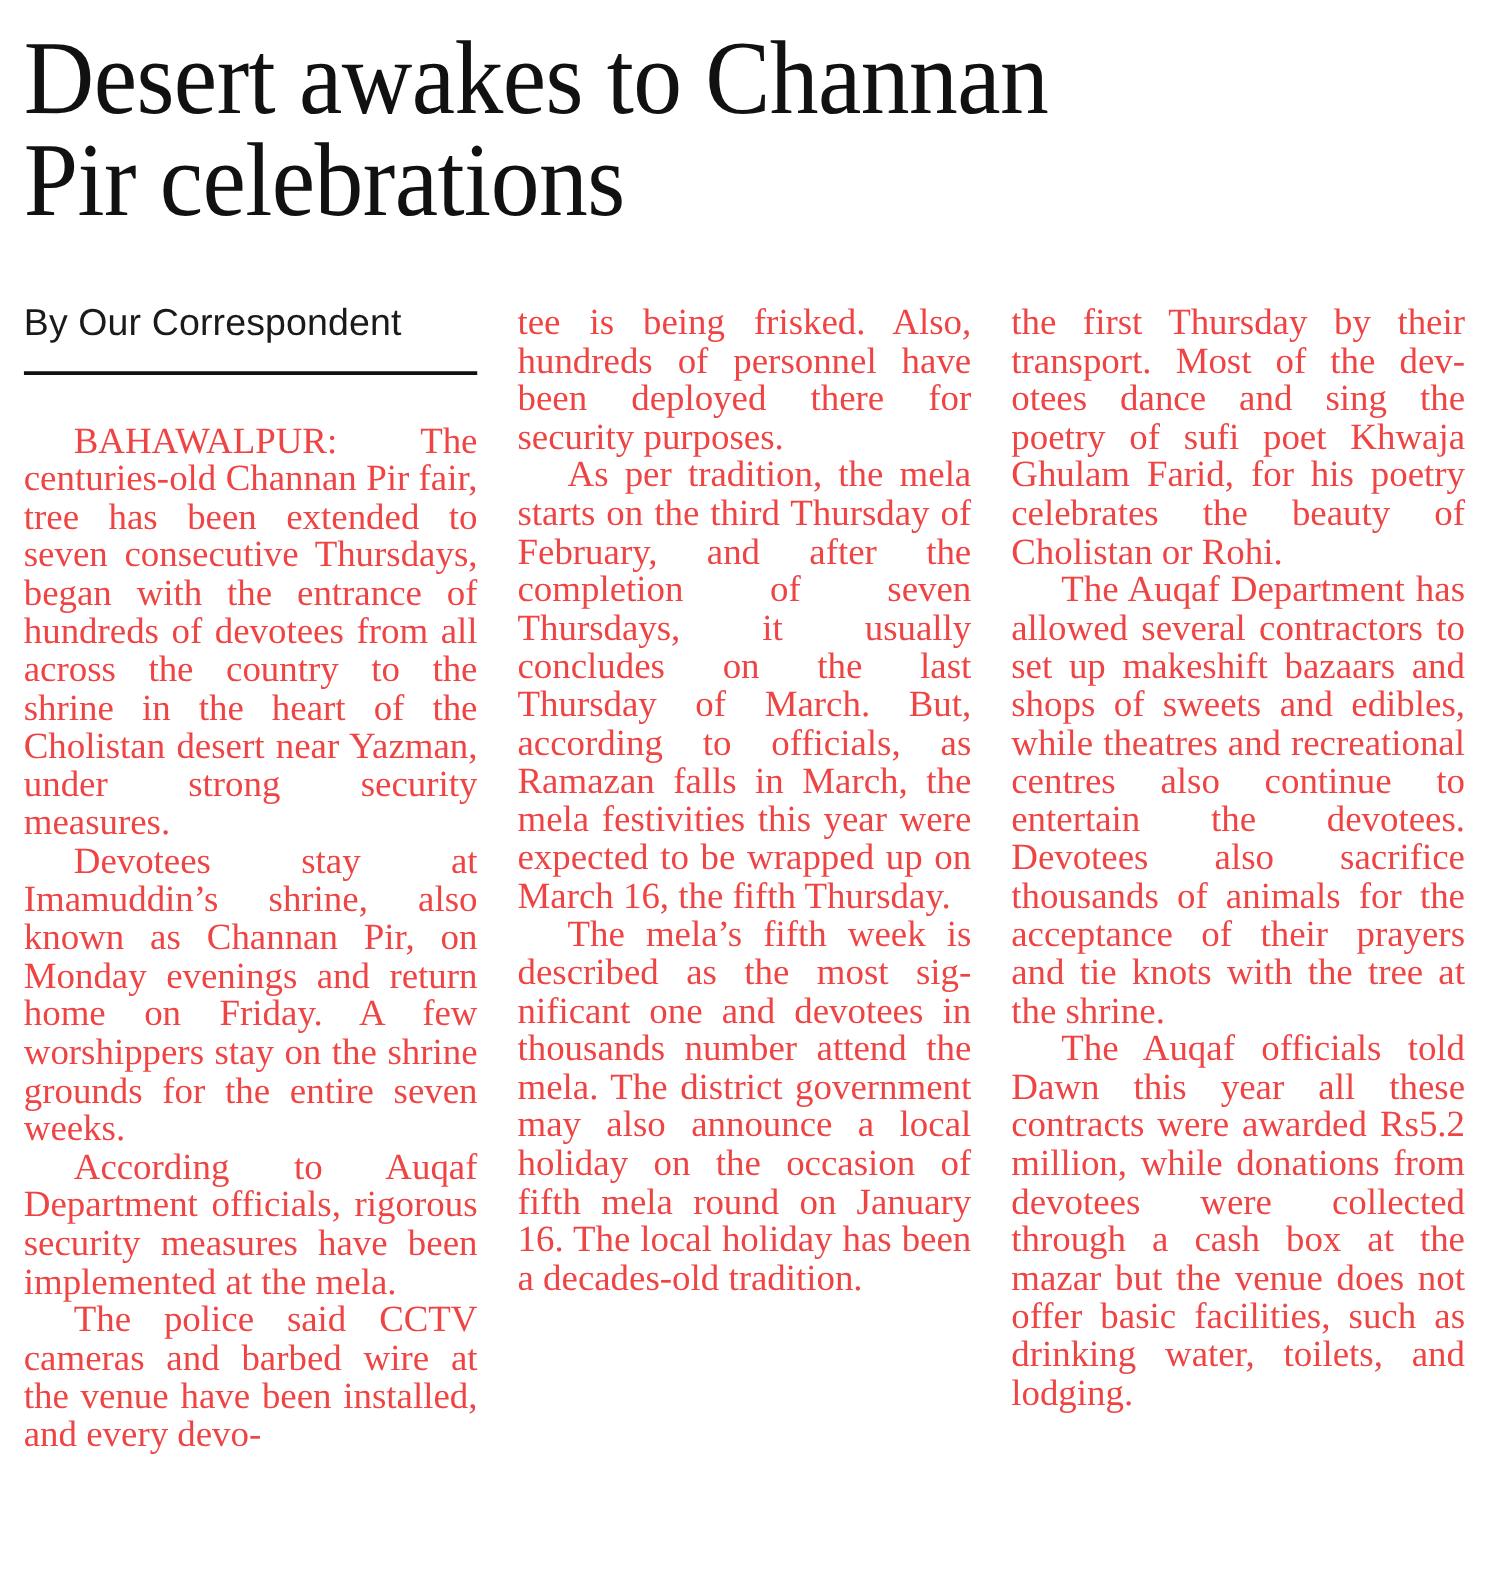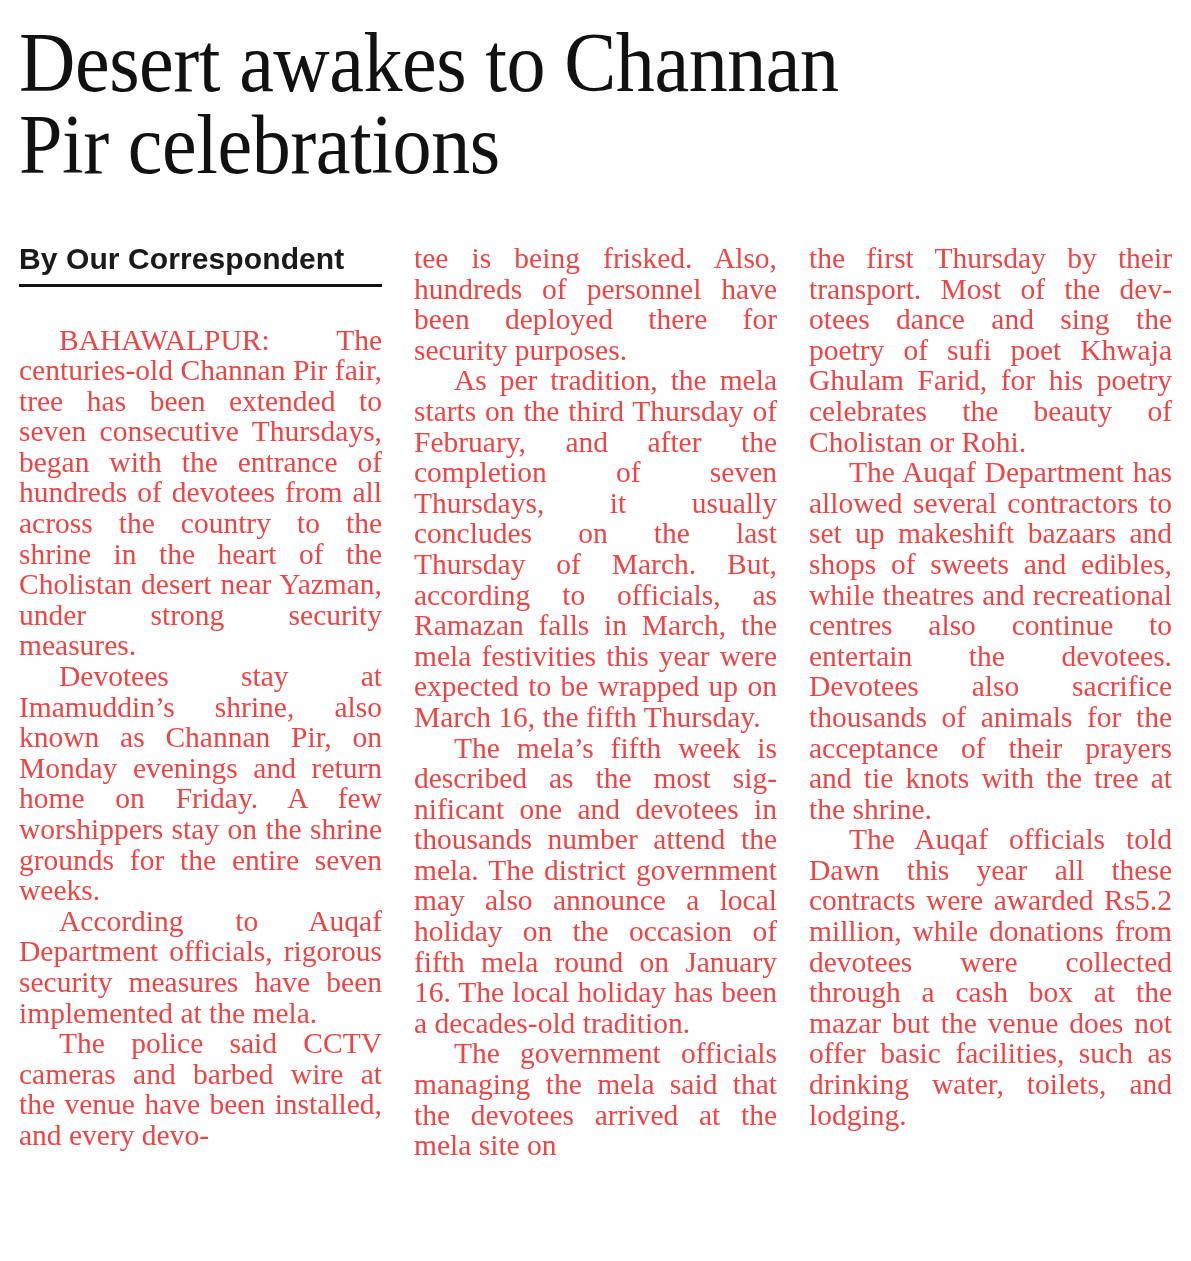--- a/index.html
+++ b/index.html
@@ -60,26 +60,26 @@
   }
 
   
   .byline-block {
     margin: 0 0 38px 0;
   }
 
   .byline {
     font-family: "Liberation Sans", "DejaVu Sans", sans-serif;
     font-size: 30px;
-    font-weight: 700;
+    font-weight: 400;
     line-height: 1.05;
     letter-spacing: 0.1px;
     color: #1a1a1a;
     margin: 0;
-    padding: 0 0 9px 0;
+    padding: 0 0 22px 0;
     white-space: nowrap;
   }
 
   .byline-rule {
     width: 100%;
     height: 3px;
     background: #111111;
   }
 
   
@@ -130,21 +130,20 @@
         <p>According to Auqaf Department officials, rig­orous security measures have been implemented at the mela.</p>
         <p>The police said CCTV cameras and barbed wire at the venue have been installed, and every devo-</p>
       </div>
     </div>
 
     <div class="col">
       <div class="body-text">
         <p class="cont">tee is being frisked. Also, hundreds of personnel have been deployed there for security purposes.</p>
         <p>As per tradition, the mela starts on the third Thursday of February, and after the completion of seven Thursdays, it usu­ally concludes on the last Thursday of March. But, according to officials, as Ramazan falls in March, the mela festivities this year were expected to be wrapped up on March 16, the fifth Thursday.</p>
         <p>The mela’s fifth week is described as the most sig­nificant one and devotees in thousands number attend the mela. The dis­trict government may also announce a local holiday on the occasion of fifth mela round on January 16. The local holiday has been a decades-old tradition.</p>
-        <p>The government offi­cials managing the mela said that the devotees arrived at the mela site on</p>
       </div>
     </div>
 
     <div class="col">
       <div class="body-text">
         <p class="cont">the first Thursday by their transport. Most of the dev­otees dance and sing the poetry of sufi poet Khwaja Ghulam Farid, for his poetry celebrates the beauty of Cholistan or Rohi.</p>
         <p>The Auqaf Department has allowed several con­tractors to set up make­shift bazaars and shops of sweets and edibles, while theatres and recreational centres also continue to entertain the devotees. Devotees also sacrifice thousands of animals for the acceptance of their prayers and tie knots with the tree at the shrine.</p>
         <p>The Auqaf officials told Dawn this year all these contracts were awarded Rs5.2 million, while donations from devotees were collected through a cash box at the mazar but the venue does not offer basic facilities, such as drinking water, toilets, and lodging.</p>
       </div>
     </div>

